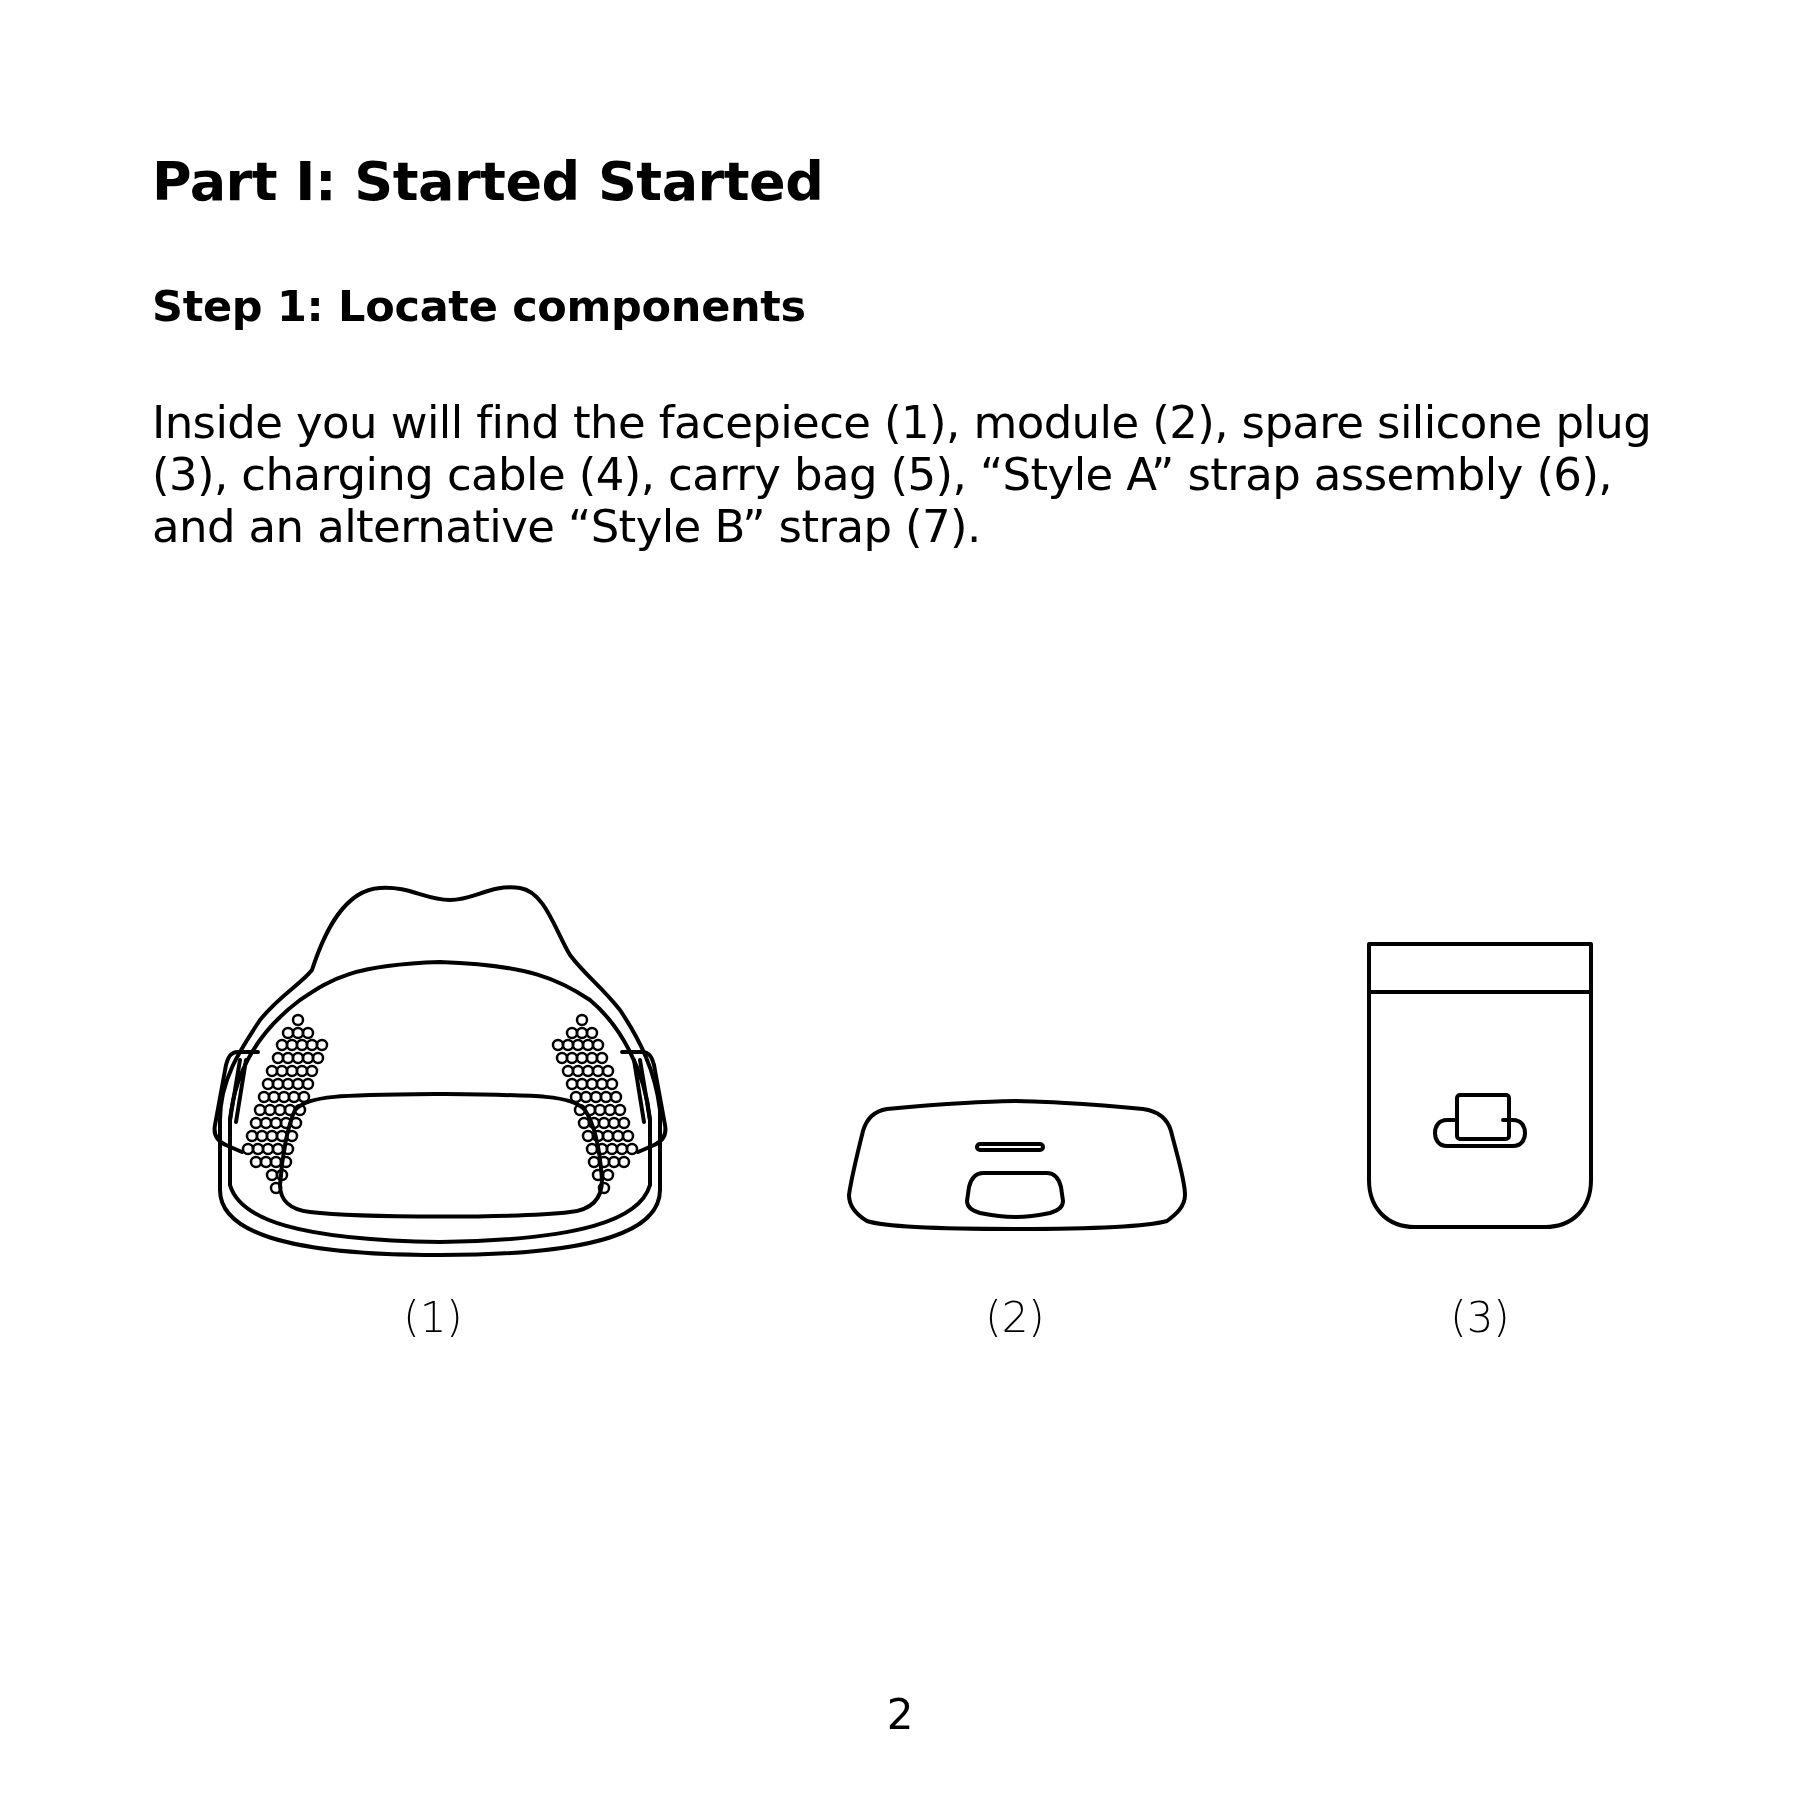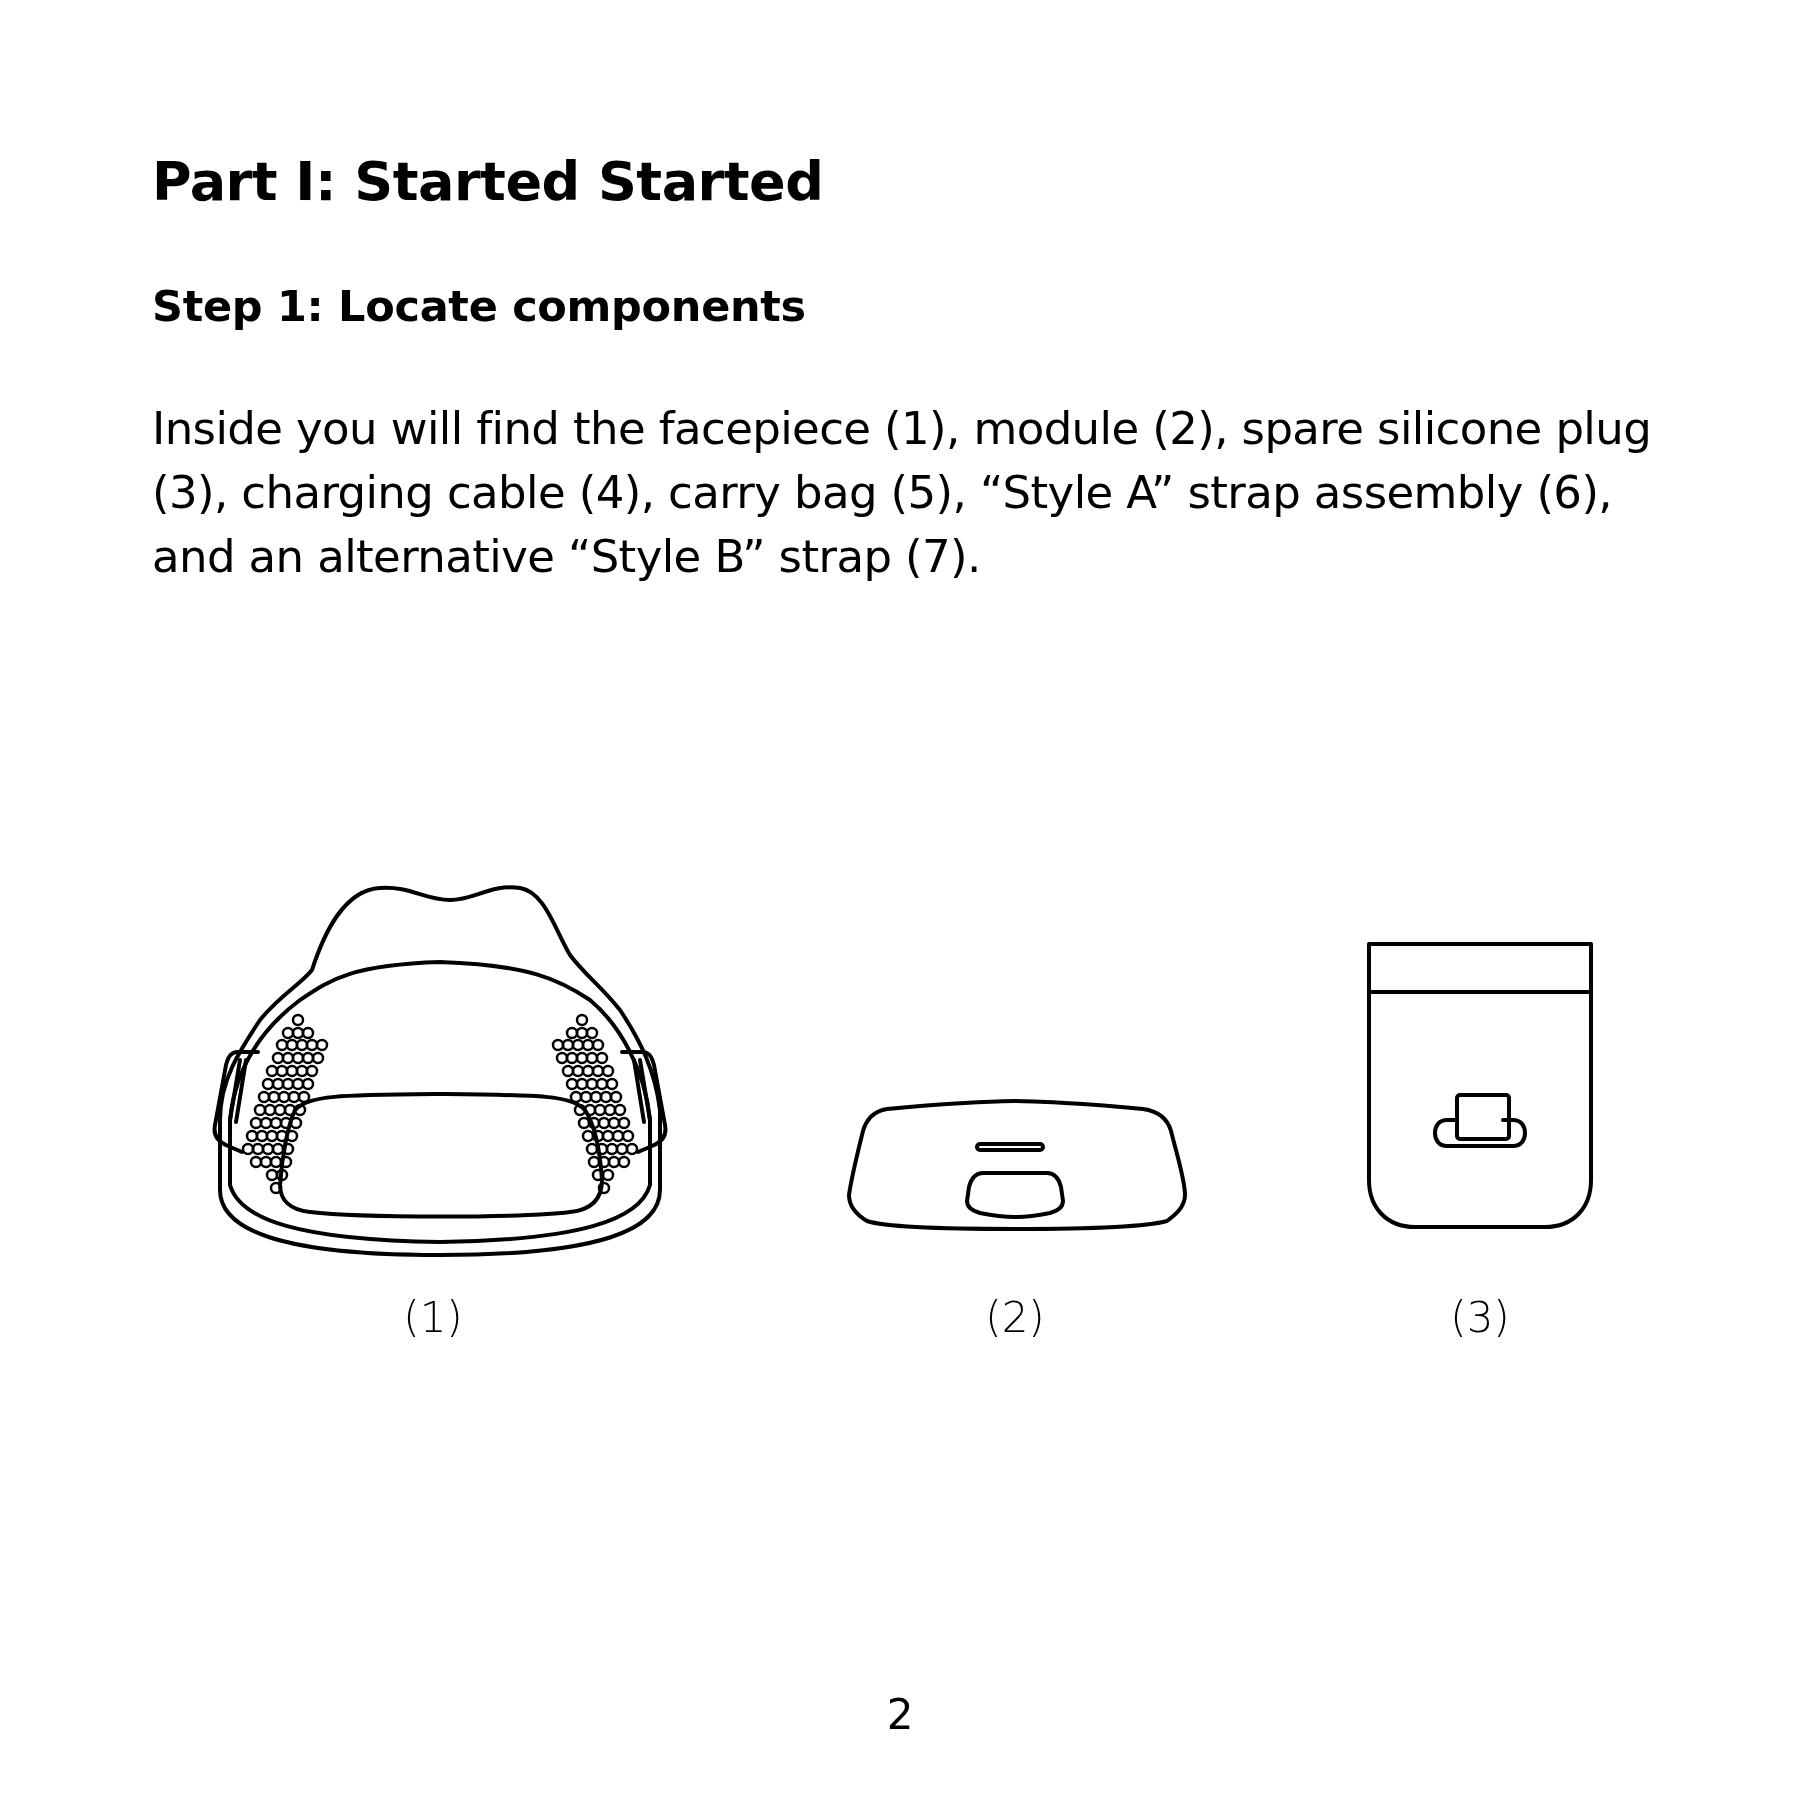--- a/index.html
+++ b/index.html
@@ -1,19 +1,19 @@
 <!DOCTYPE html>
 <html><head>
   <meta charset="utf-8">
   <style>
     html, body { margin: 0; padding: 0; background: #ffffff; }
     body { width: 1800px; height: 1800px; position: relative; overflow: hidden; font-family: "DejaVu Sans", sans-serif; color: #000; }
     .title { position: absolute; left: 152px; top: 150px; font-size: 54px; font-weight: bold; margin: 0; letter-spacing: -0.5px; }
     .subtitle { position: absolute; left: 152px; top: 281px; font-size: 43px; font-weight: bold; margin: 0; letter-spacing: -0.3px; text-align: center; }
-    .para { position: absolute; left: 152px; top: 397px; width: 1520px; font-size: 45px; line-height: 64px; font-weight: normal; margin: 0; font-family: "DejaVu Sans", sans-serif; letter-spacing: -0.6px; }
+    .para { position: absolute; left: 152px; top: 397px; width: 1520px; font-size: 45px; line-height: 52px; font-weight: normal; margin: 0; font-family: "DejaVu Sans", sans-serif; letter-spacing: -0.6px; }
     .fig { position: absolute; }
     .fig svg { display: block; overflow: visible; }
     .label { position: absolute; font-size: 42px; text-align: center; width: 200px; font-family: "DejaVu Sans", sans-serif; font-weight: 300; }
     .pagenum { position: absolute; left: 850px; top: 1690px; width: 100px; text-align: center; font-size: 42px; }
   </style>
 </head>
 <body>
 
 <h1 class="title">Part I: Started Started</h1>
 <h2 class="subtitle">Step 1: Locate components</h2>

